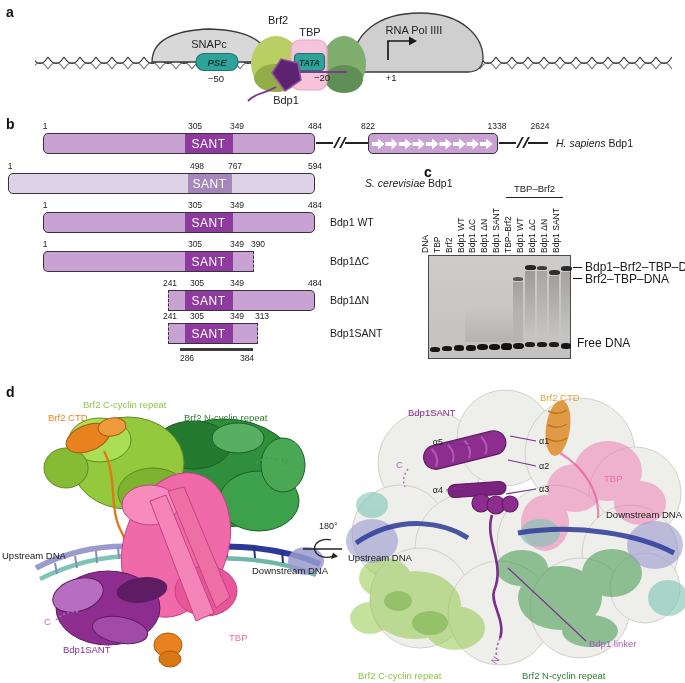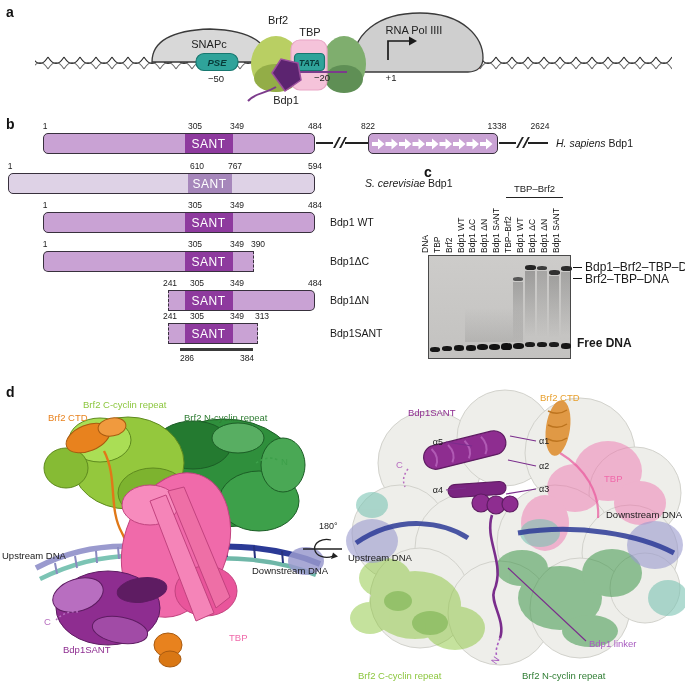--- a/index.html
+++ b/index.html
@@ -120,21 +120,21 @@
   </div>
   <div class="hline" style="left:499px;top:142px;width:49px;"></div>
   <div class="gapw" style="left:516px;top:139px;width:12px;height:8px;"></div>
   <div class="slash" style="left:519px;top:137px;"></div>
   <div class="slash" style="left:525px;top:137px;"></div>
   <div class="rowlab" style="left:556px;top:137px;">
     <span class="it">H. sapiens</span><span> Bdp1</span>
   </div>
 
   <span class="num" style="left:10px;top:161px;">1</span>
-  <span class="num" style="left:197px;top:161px;">610</span>
+  <span class="num" style="left:197px;top:161px;">498</span>
   <span class="num" style="left:235px;top:161px;">767</span>
   <span class="num" style="left:315px;top:161px;text-align:right;">594</span>
   <div class="bar pale" style="left:8px;top:173px;width:307px;">
     <div class="sant mid" style="left:178.5px;width:44px;">SANT</div>
   </div>
   <div class="rowlab" style="left:328px;top:177px;margin-left:37px;">
     <span class="it">S. cerevisiae</span><span> Bdp1</span>
   </div>
 
   <span class="num" style="left:45px;top:200px;">1</span>
@@ -218,21 +218,21 @@
     <div class="band" style="left:96px;top:86px;width:10px;height:5px;background:#1c1c1c;"></div>
     <div class="band" style="left:108px;top:86px;width:10px;height:5px;background:#1a1a1a;"></div>
     <div class="band" style="left:120px;top:86px;width:10px;height:5px;background:#1c1c1c;"></div>
     <div class="band" style="left:132px;top:87px;width:10px;height:5.5px;background:#161616;"></div>
   </div>
 
   <div class="tick" style="left:573px;top:267px;"></div>
   <div class="tick" style="left:573px;top:278px;"></div>
   <div class="bandlab" style="left:585px;top:260px;">Bdp1–Brf2–TBP–DNA</div>
   <div class="bandlab" style="left:585px;top:272px;">Brf2–TBP–DNA</div>
-  <div class="bandlab" style="left:577px;top:336px;font-weight:bold;">Free DNA</div>
+  <div class="bandlab" style="left:577px;top:336px;">Free DNA</div>
 
   <svg class="abs" style="left:0;top:383px;" width="685" height="300" viewBox="0 0 685 300">
 
     <g>
 
       <g stroke="#1c5e26" stroke-width="1">
         <ellipse cx="224" cy="90" rx="74" ry="54" fill="#2f8f3c"></ellipse>
         <ellipse cx="193" cy="62" rx="38" ry="24" fill="#247a30"></ellipse>
         <ellipse cx="259" cy="118" rx="40" ry="30" fill="#3da04a"></ellipse>
         <ellipse cx="283" cy="82" rx="22" ry="27" fill="#4aa855"></ellipse>

